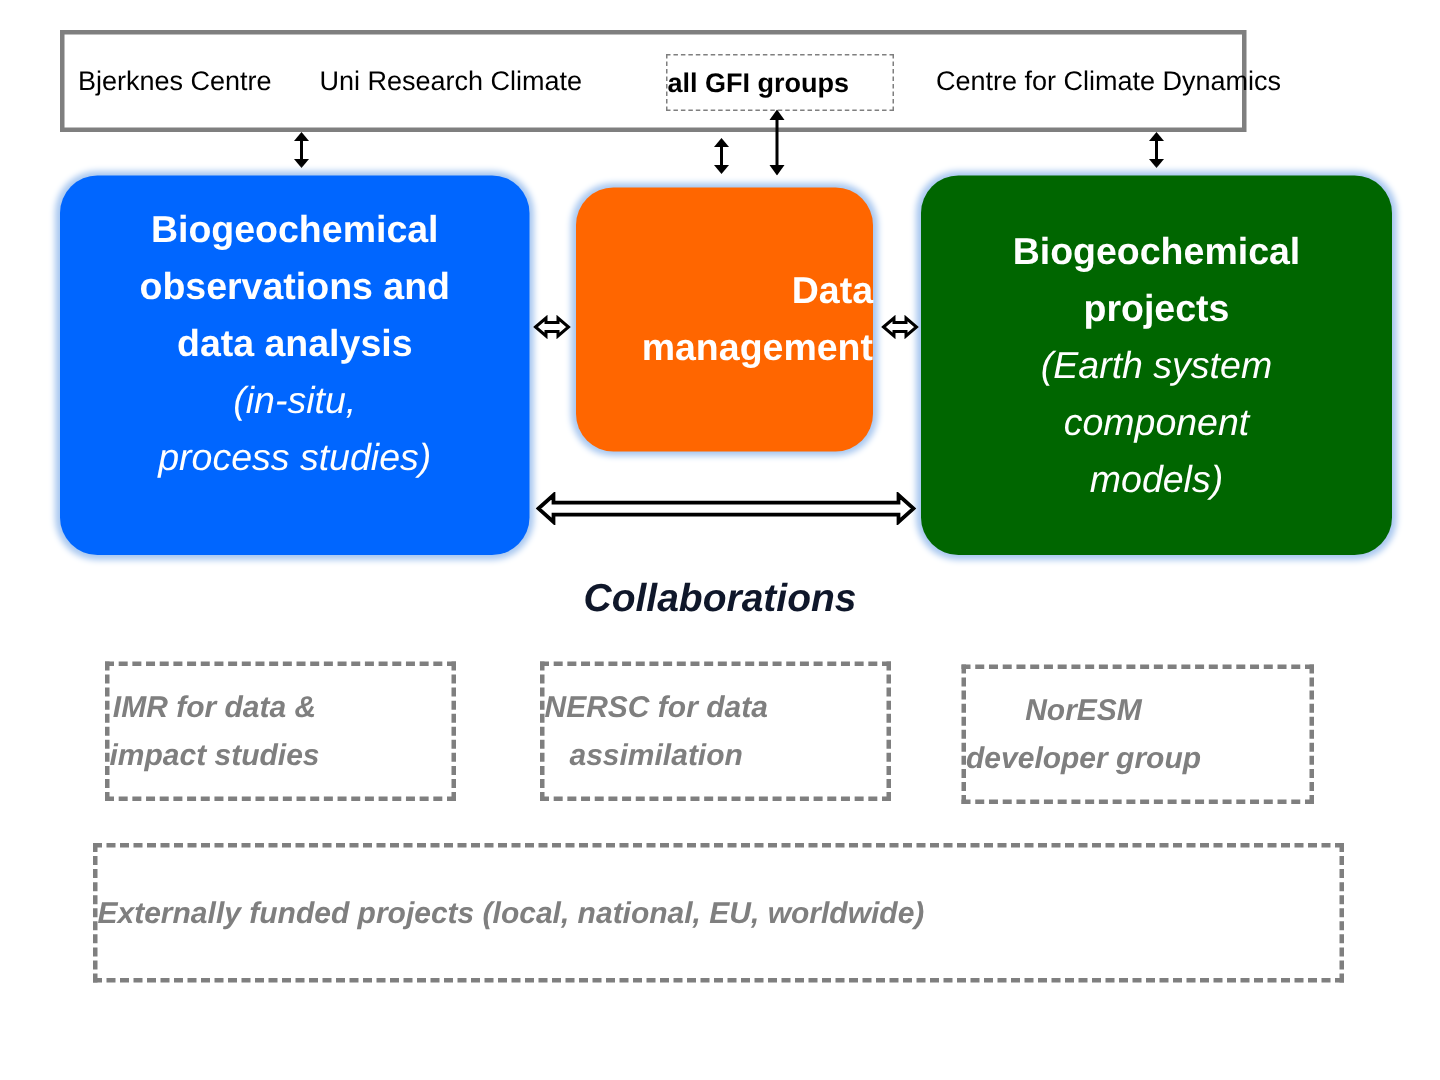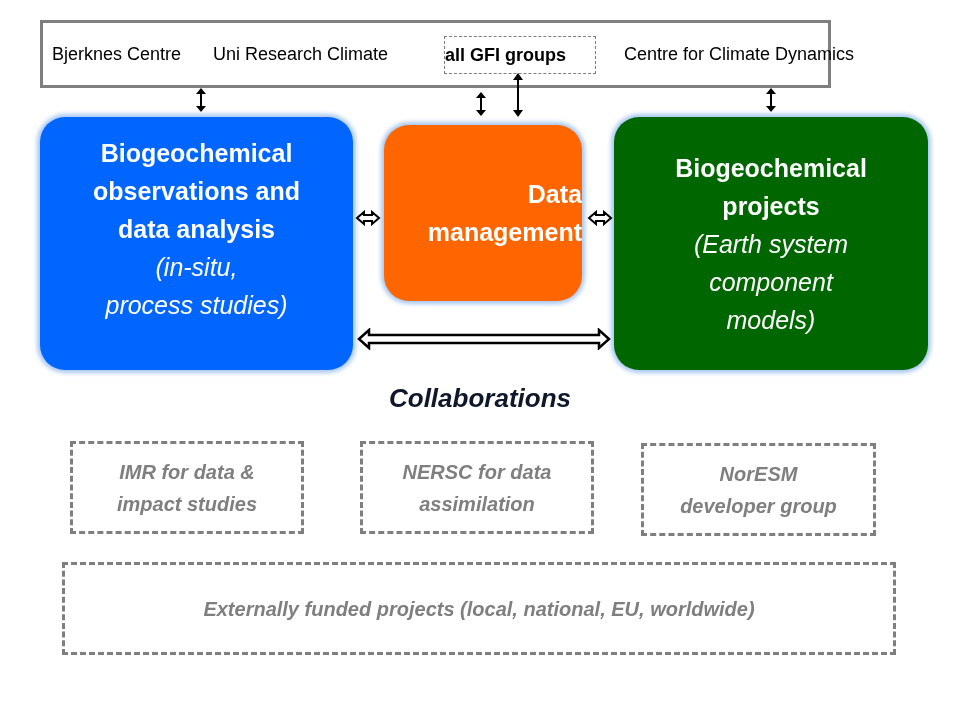--- a/index.html
+++ b/index.html
@@ -12,21 +12,21 @@
              line-height:36px; text-align:left; font-weight:bold; font-size:18px; color:#000; }
   .box { box-sizing:border-box; color:#fff; text-align:center; display:flex; flex-direction:column; justify-content:center;
          box-shadow:0 0 4px 3px #a9c8f0;border-radius:25px; }
   .box .title { font-weight:bold; font-size:25px; line-height:38px; }
   .box .sub { font-style:italic; font-size:25px; line-height:38px; }
   .blue { left:40px; top:117px; width:313px; height:253px; background:#0066ff; padding-bottom:30px; }
   .orange { left:384px; top:125px; width:198px; height:176px; background:#ff6600;align-items:flex-end; }
   .green { left:614px; top:117px; width:314px; height:253px; background:#006600; }
   .collab-title { left:0; width:960px; top:383px; text-align:center; font-size:26px; font-weight:bold; font-style:italic; color:#0f172a; }
   .dash { box-sizing:border-box; border:3px dashed #7f7f7f; color:#7f7f7f; font-weight:bold; font-style:italic;
-          display:flex; align-items:center; justify-content:center; text-align:center; font-size:20px; line-height:32px; }
+          display:flex; align-items:center; text-align:center; font-size:20px; line-height:32px; }
 </style>
 </head>
 <body>
 
 <div class="abs top-bar">
   <span class="top-item" style="left:9px;">Bjerknes Centre</span>
   <span class="top-item" style="left:170px;">Uni Research Climate</span>
   <div class="gfi-box">all GFI groups</div>
   <span class="top-item" style="left:581px;">Centre for Climate Dynamics</span>
 </div>

